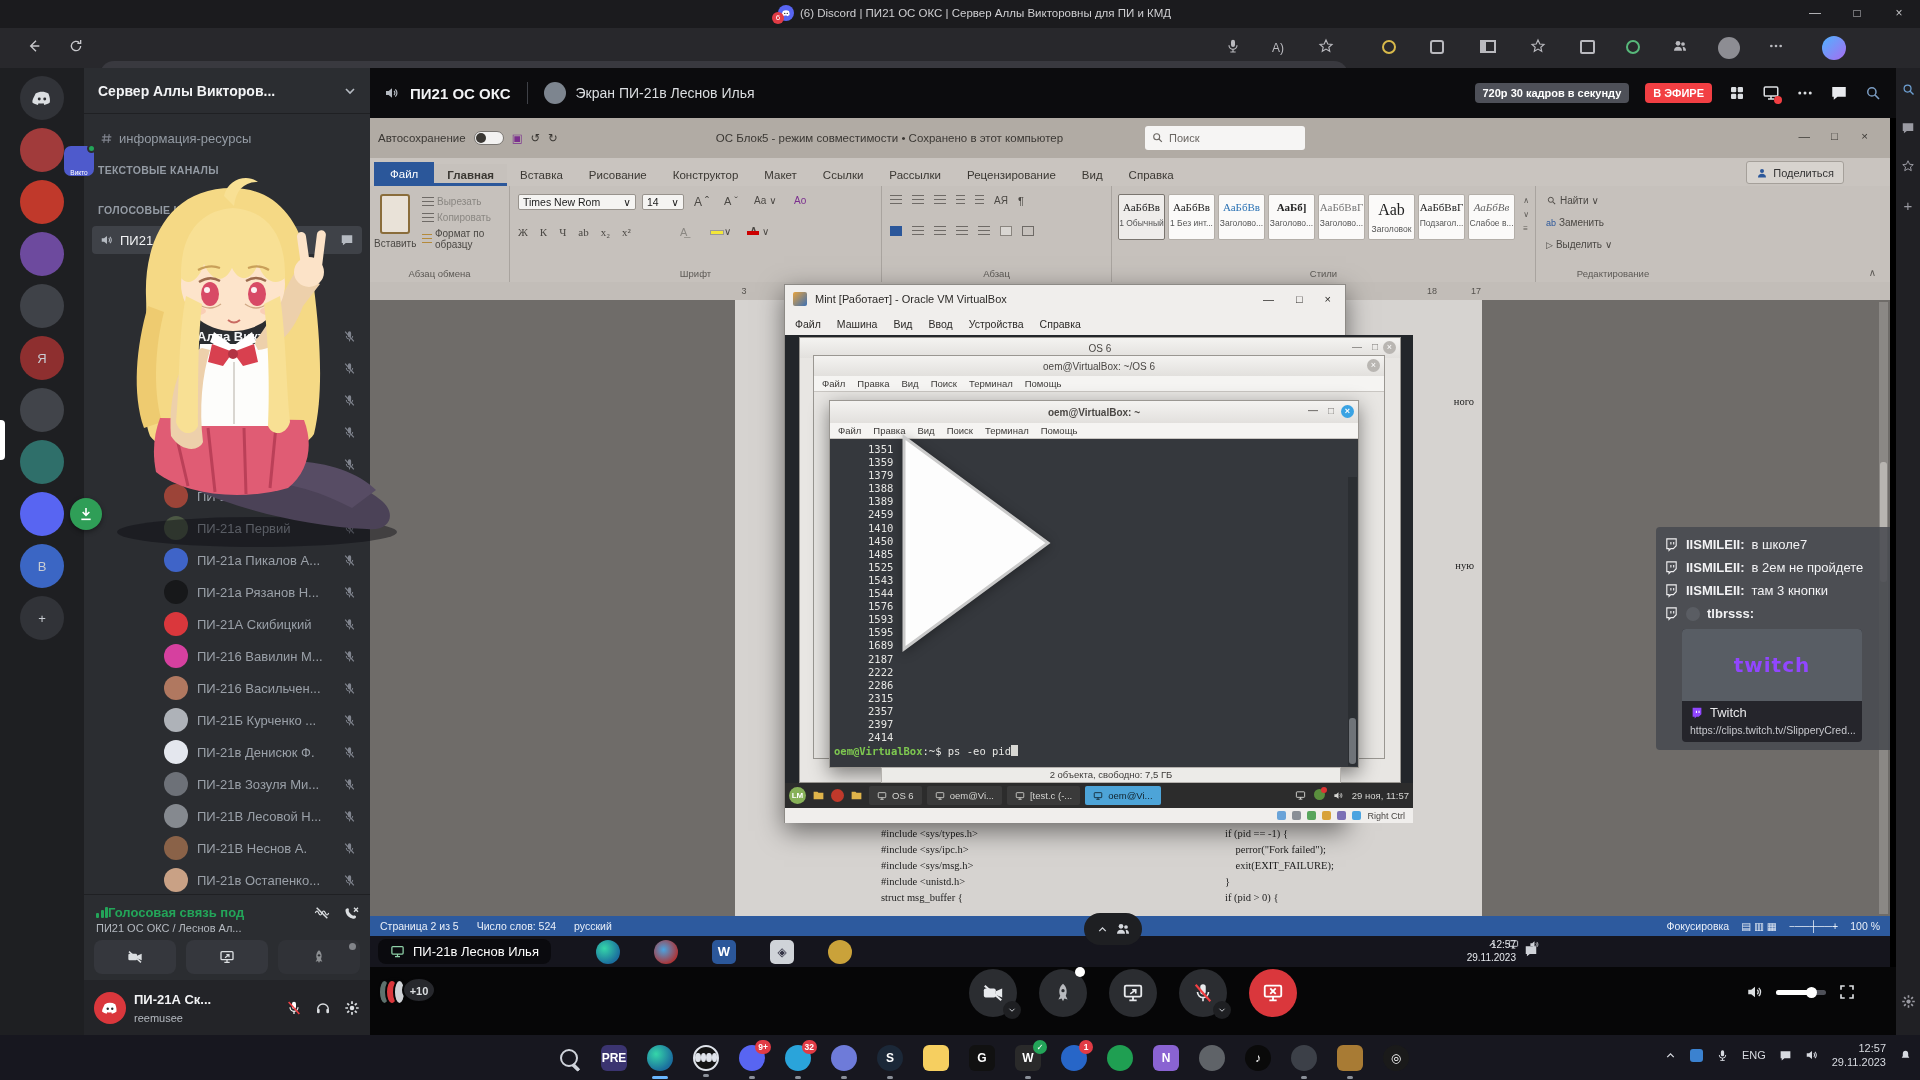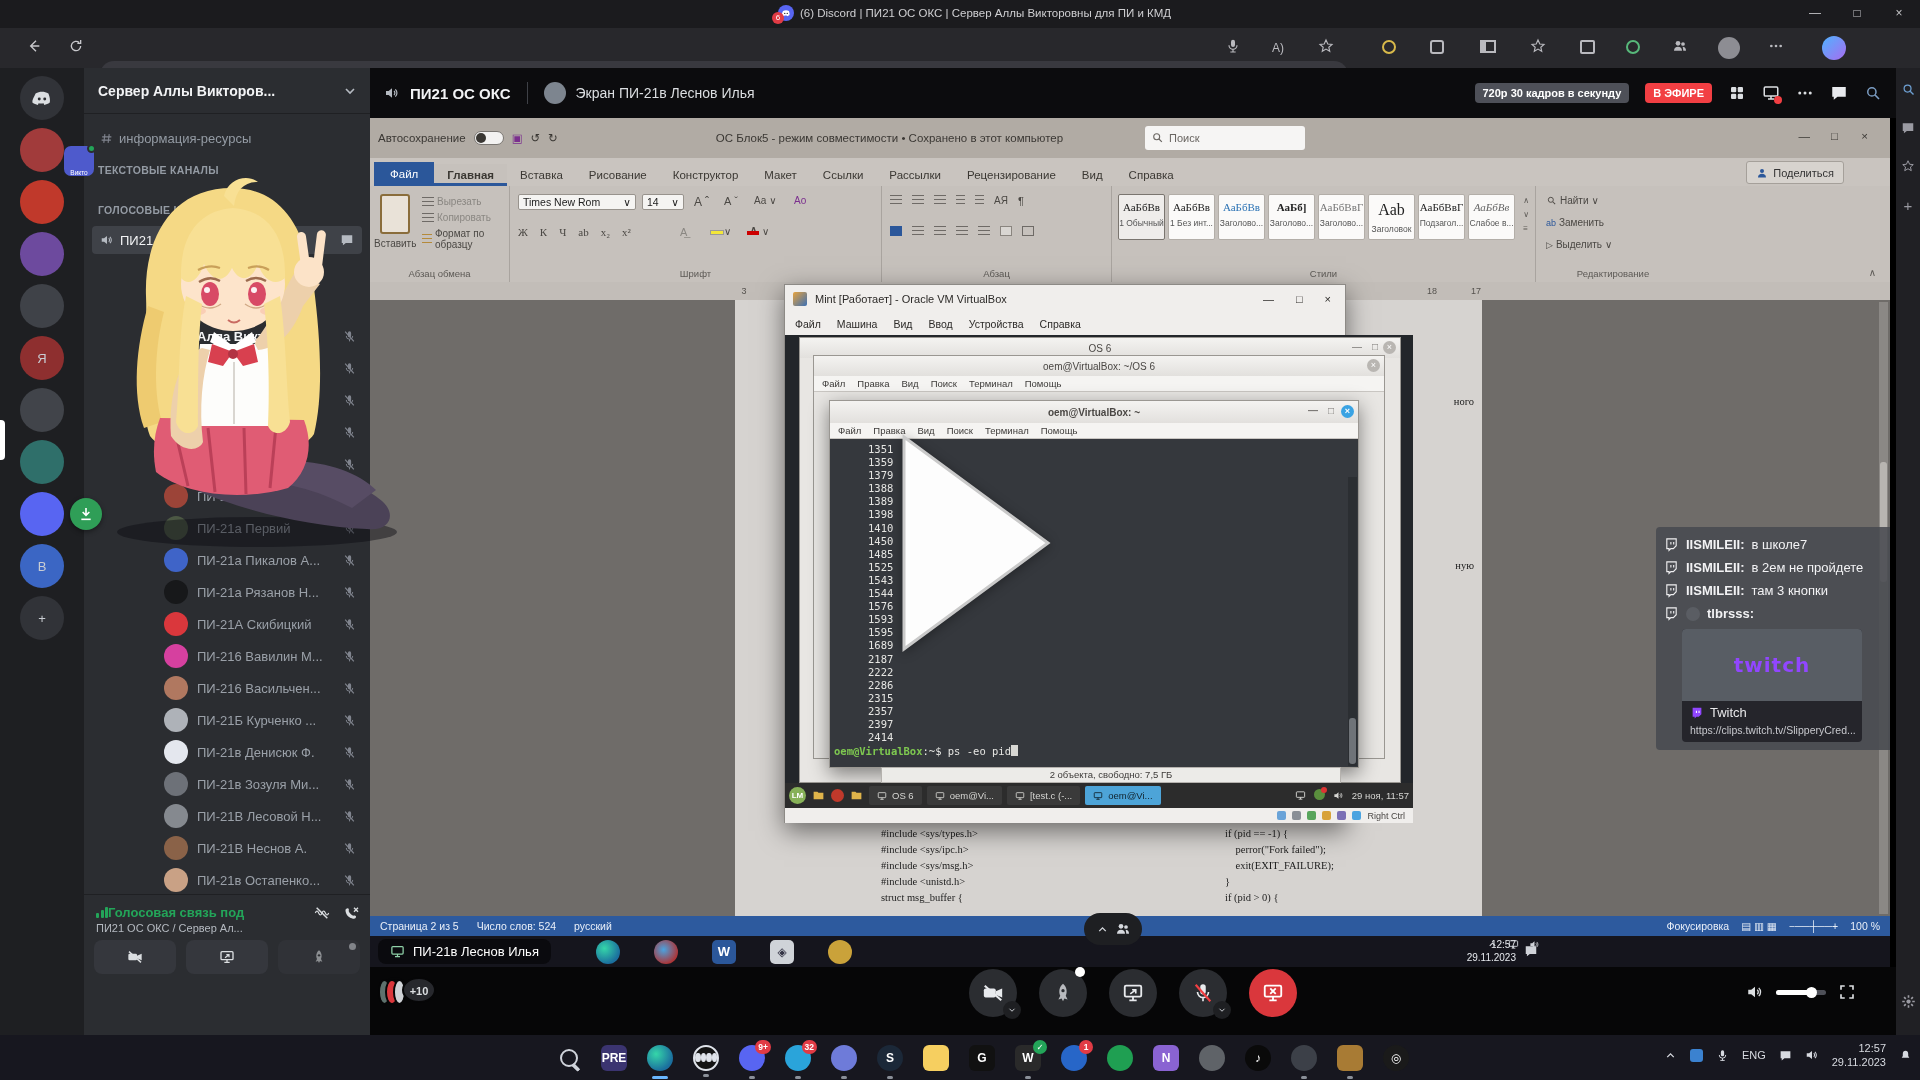--- a/index.html
+++ b/index.html
@@ -559,21 +559,21 @@
       </div>
     <div id="vpanel">
       <div class="l1">
         <span class="sigbars">
             <i style="height:5px"></i>
             <i style="height:8px"></i>
             <i style="height:11px"></i>
           </span>
         <span>Голосовая связь под</span>
       </div>
-      <div class="l2">ПИ21 ОС ОКС / Сервер Ал...</div>
+      <div class="l2">ПИ21 ОС ОКС / Леснов Ал...</div>
       <div class="ics">
         <svg class="ic">
             <use href="#i-wave-x"></use>
           </svg>
         <svg class="ic">
             <use href="#i-phone-x"></use>
           </svg>
       </div>
     </div>
     <div id="vbtns">
@@ -586,20 +586,42 @@
           <svg class="ic">
             <use href="#i-mon-arrow"></use>
           </svg>
         </div>
       <div class="b" style="opacity:.55">
           <svg class="ic">
             <use href="#i-rocket"></use>
           </svg>
           <span style="position:absolute;right:4px;top:3px;width:7px;height:7px;border-radius:50%;background:#c8cbd1"></span>
         </div>
+    </div>
+    <div id="uspanel">
+      <span class="av">
+          <svg class="ic" style="width:18px;height:18px">
+            <use href="#i-discord"></use>
+          </svg>
+        </span>
+      <span>
+        <span class="nm">ПИ-21А Ск...</span><br>
+        <span class="st">reemusee</span>
+      </span>
+      <span class="ics">
+        <svg class="ic" style="color:#fff">
+            <use href="#i-mic-x"></use>
+          </svg>
+        <svg class="ic">
+            <use href="#i-headset"></use>
+          </svg>
+        <svg class="ic">
+            <use href="#i-gear"></use>
+          </svg>
+      </span>
     </div>
   </div>
 
   <div id="hdr" class="r">
     <svg class="ic" style="color:#b5bac1">
         <use href="#i-speaker"></use>
       </svg>
     <span class="cn">ПИ21 ОС ОКС</span>
     <span class="sep"></span>
     <span class="sav"></span>
@@ -909,21 +931,21 @@
               <span>Терминал</span>
               <span>Помощь</span>
             </div>
           <div id="tbody">
             <div>
                 <div class="ln">1351</div>
                 <div class="ln">1359</div>
                 <div class="ln">1379</div>
                 <div class="ln">1388</div>
                 <div class="ln">1389</div>
-                <div class="ln">1398</div>
+                <div class="ln">2459</div>
                 <div class="ln">1410</div>
                 <div class="ln">1450</div>
                 <div class="ln">1485</div>
                 <div class="ln">1525</div>
                 <div class="ln">1543</div>
                 <div class="ln">1544</div>
                 <div class="ln">1576</div>
                 <div class="ln">1593</div>
                 <div class="ln">1595</div>
                 <div class="ln">1689</div>

